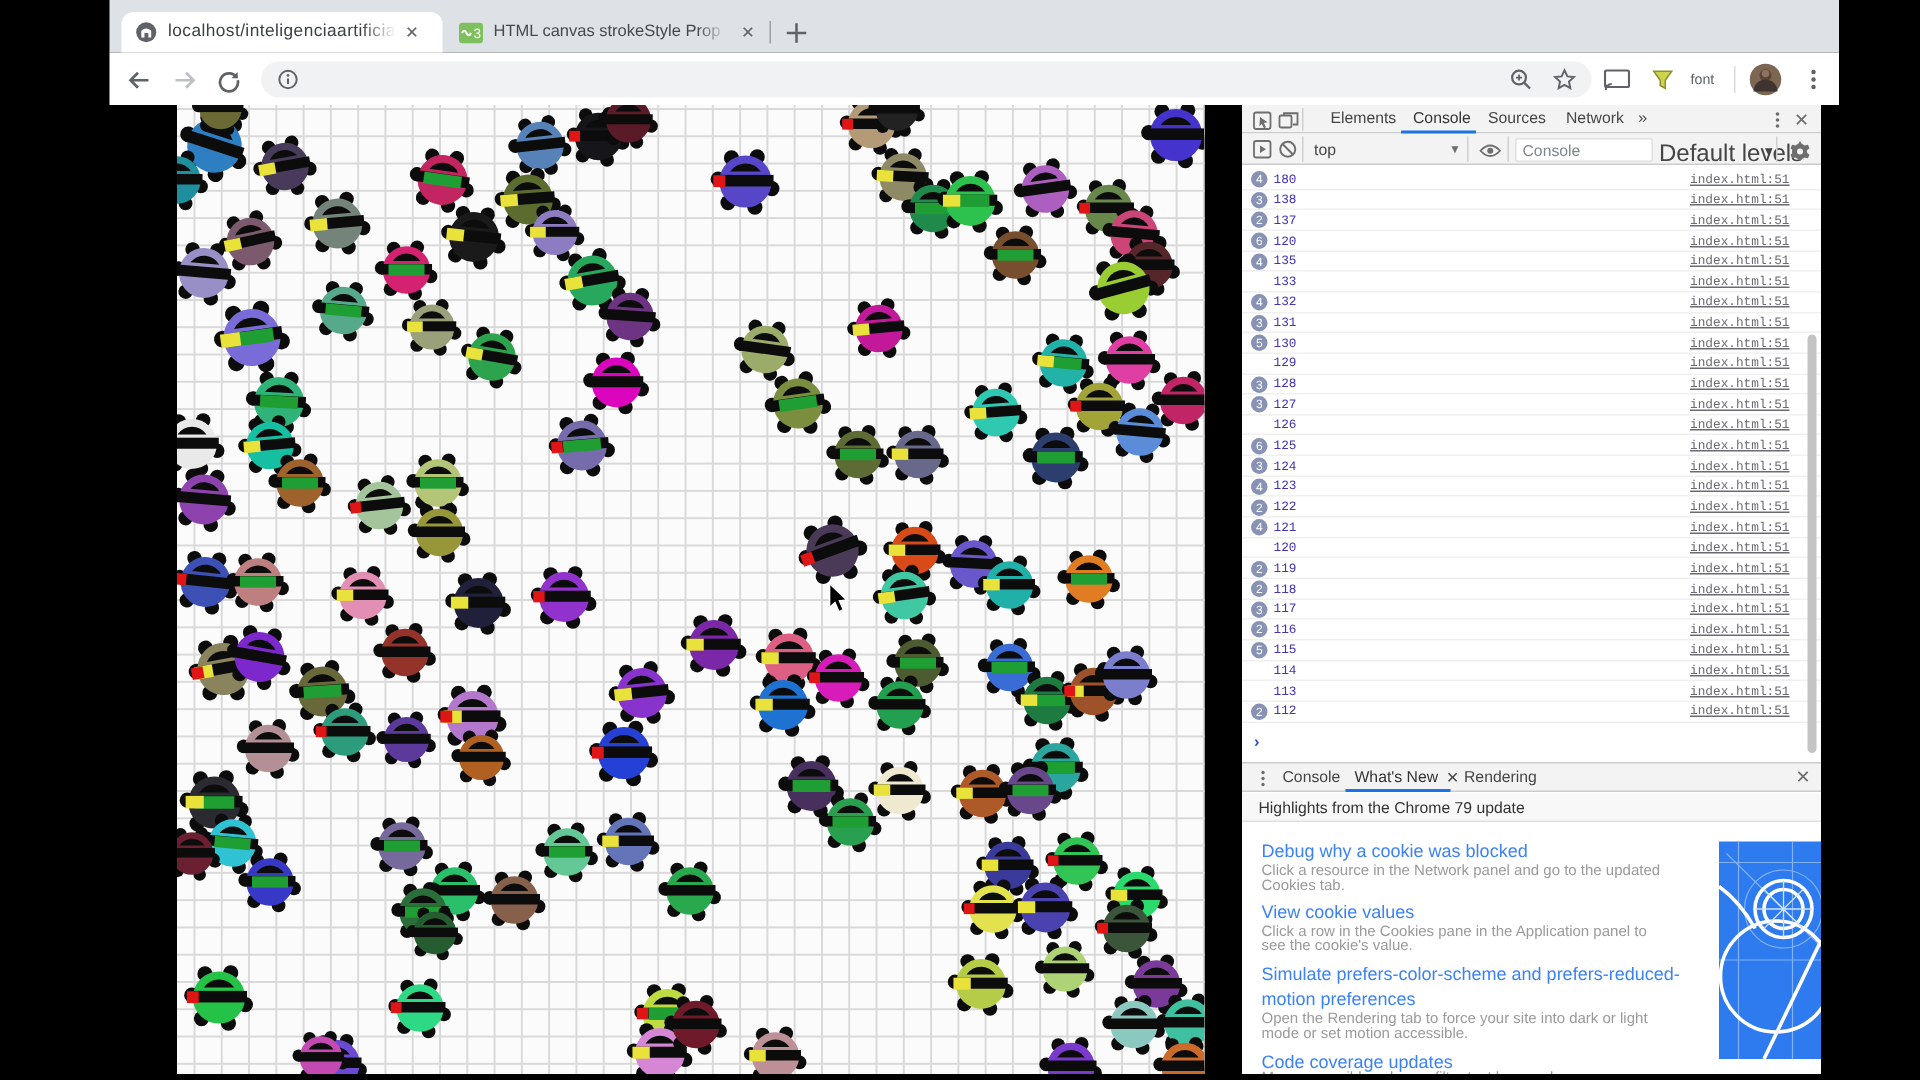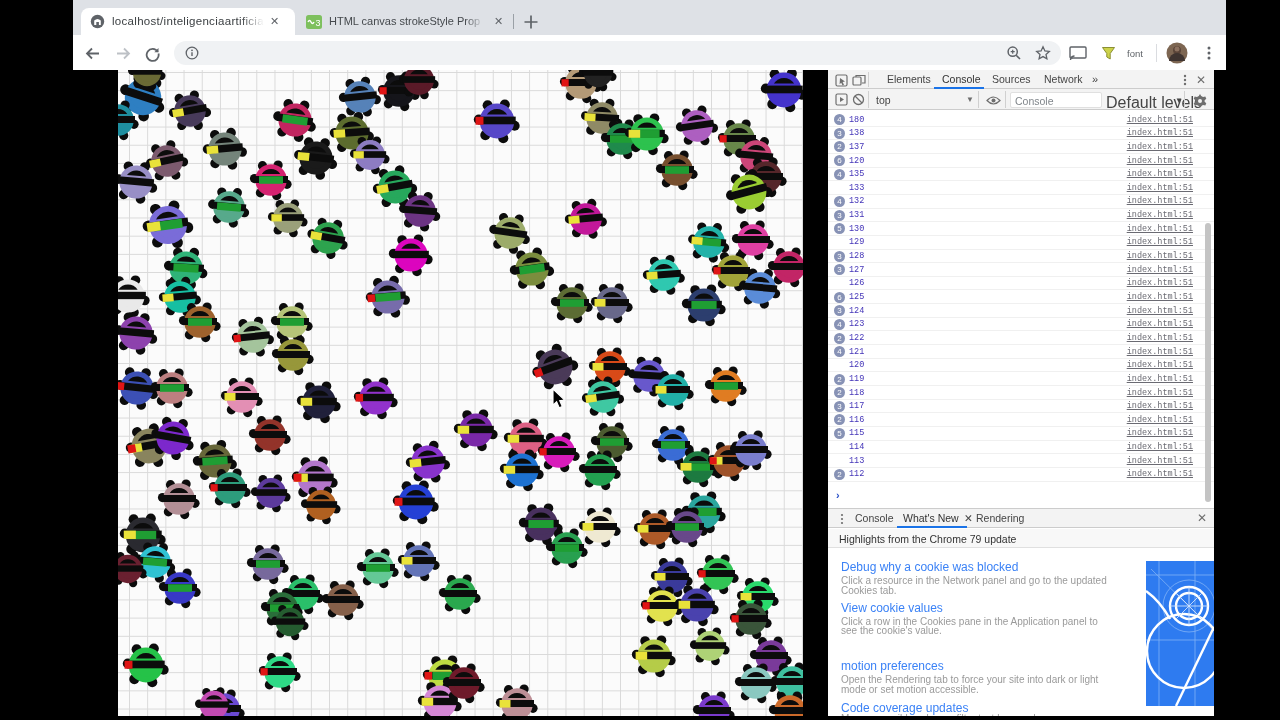--- a/index.html
+++ b/index.html
@@ -1180,20 +1180,21 @@
   <div class="dtab" style="top:442px;left:148px">Rendering</div>
   <div class="abs" style="left:369px;top:441px;font-size:12px;color:#6e6e6e">✕</div>
   <div id="hlbar"></div>
   <div class="abs" style="left:11px;top:463px;font-size:10.5px;color:#333">Highlights from the Chrome 79 update</div>
   <div class="h" style="top:490px">Debug why a cookie was blocked</div>
   <div class="p" style="top:505px">Click a resource in the Network panel and go to the updated</div>
   <div class="p" style="top:514.5px">Cookies tab.</div>
   <div class="h" style="top:531px">View cookie values</div>
   <div class="p" style="top:545.5px">Click a row in the Cookies pane in the Application panel to</div>
   <div class="p" style="top:555px">see the cookie's value.</div>
+  <div class="h" style="top:572px">Simulate prefers-color-scheme and prefers-reduced-</div>
   <div class="h" style="top:589px">motion preferences</div>
   <div class="p" style="top:604px">Open the Rendering tab to force your site into dark or light</div>
   <div class="p" style="top:613.5px">mode or set motion accessible.</div>
   <div class="h" style="top:631px">Code coverage updates</div>
   <div class="p" style="top:642.5px">More accessible colors, a filter text box, and a new</div>
   <div id="wnimg"><svg width="68" height="145" viewBox="0 0 68 145">
     <g stroke="#82b2f6" stroke-width="0.8" fill="none">
       <path d="M13 0 V145 M49 0 V145 M0 14 H68 M0 79 H68"></path>
       <circle cx="43" cy="45" r="26"></circle>
       <path d="M5 8 L68 70"></path>

